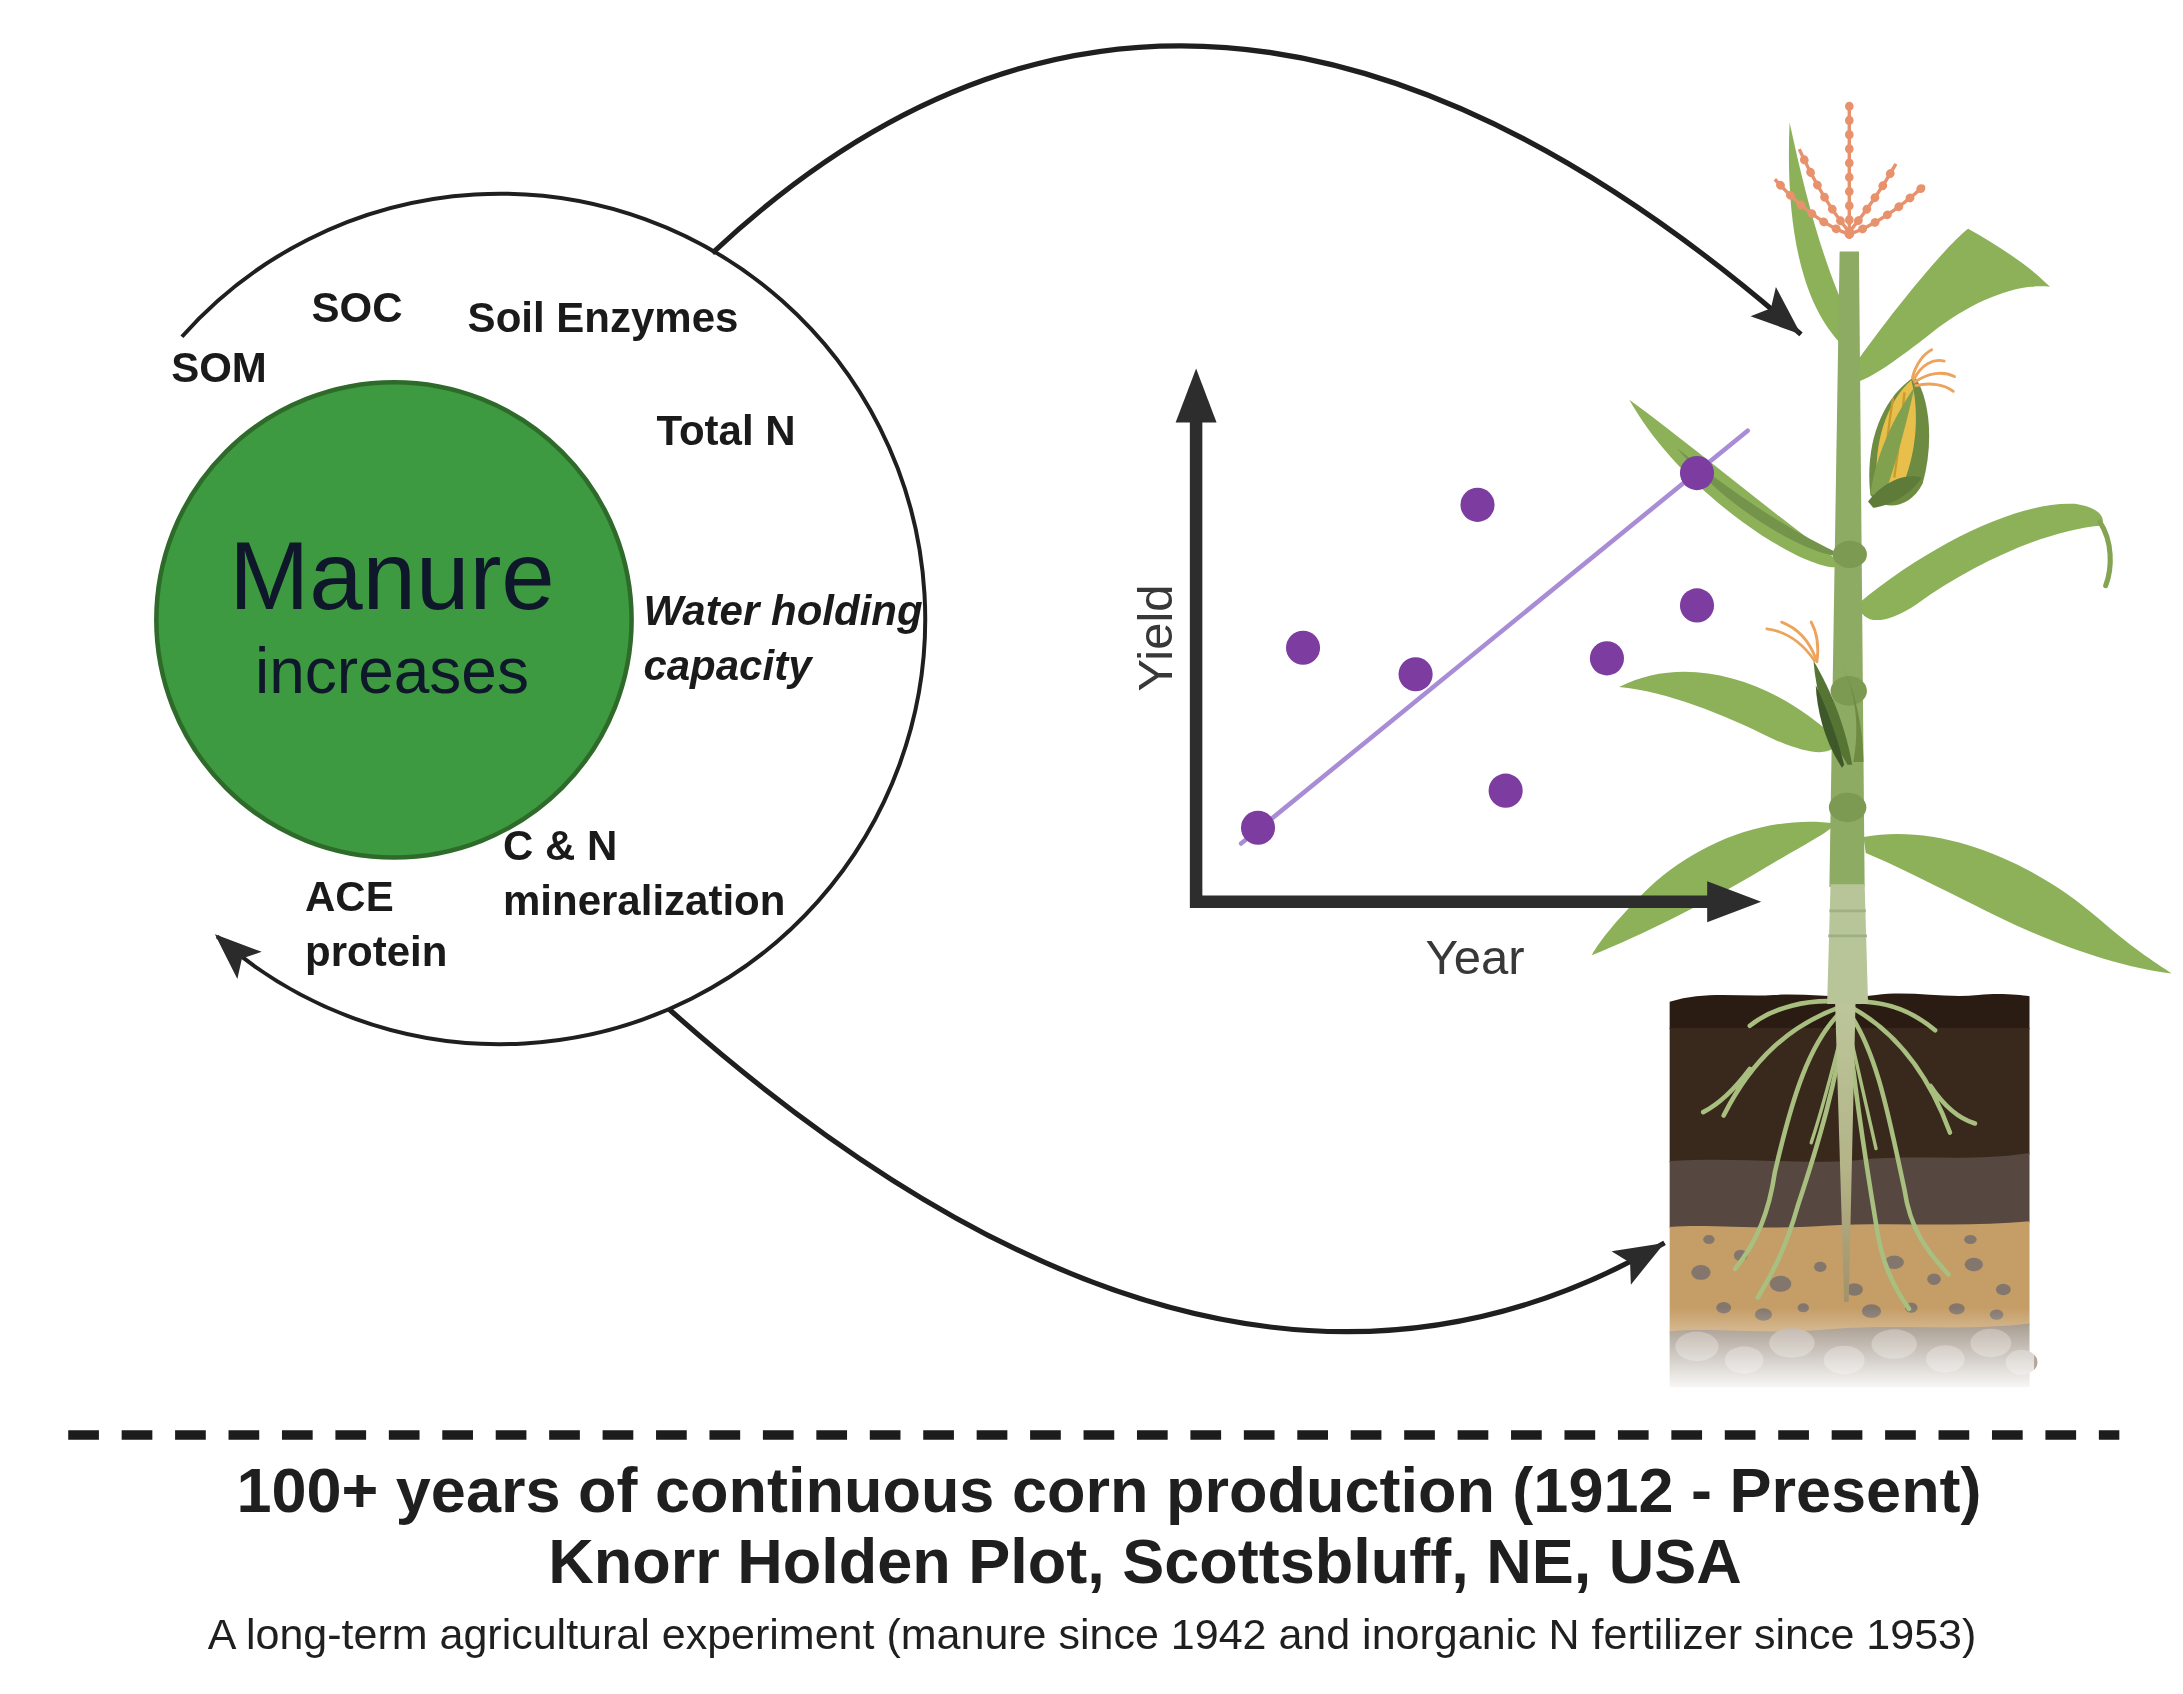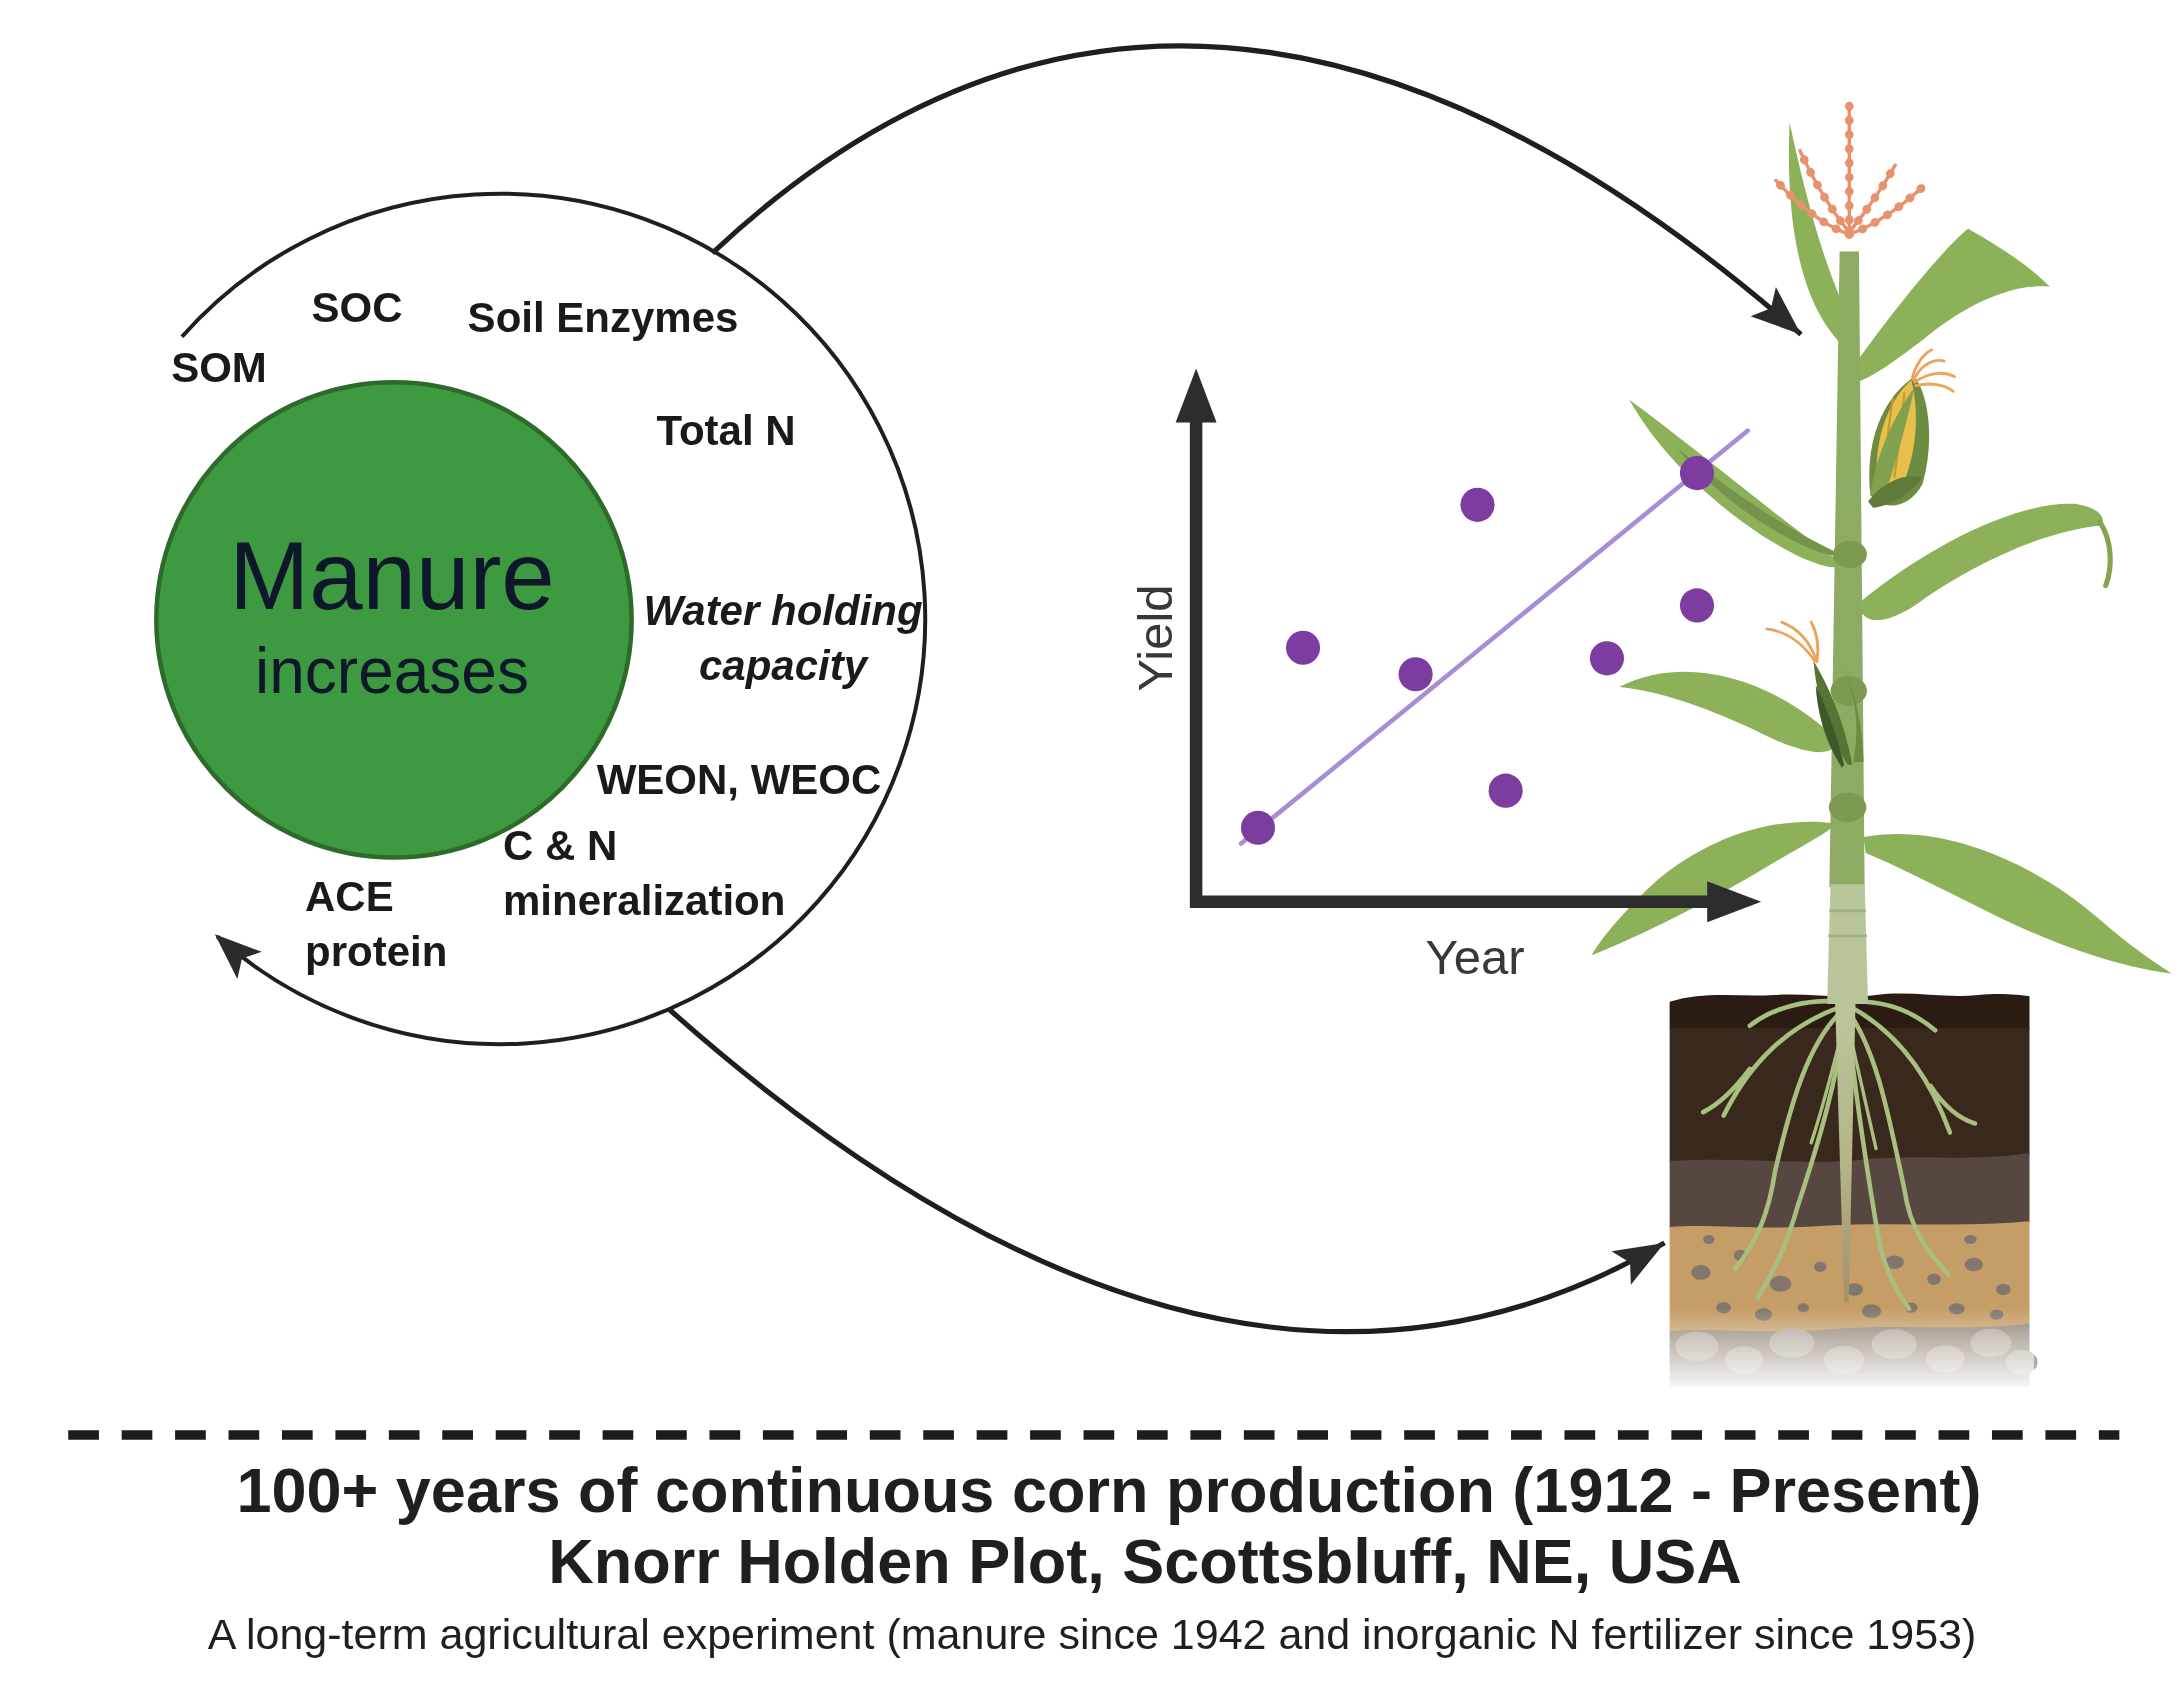--- a/index.html
+++ b/index.html
@@ -1,20 +1,20 @@
 <!DOCTYPE html>
 <html style="font-size:9px"><head>
 <meta charset="utf-8">
 <style>
   html,body{margin:0;padding:0;background:#ffffff;}
   #canvas{position:relative;width:2183px;height:1695px;background:#ffffff;overflow:hidden;
           font-family:"Liberation Sans", sans-serif;}
   #art{position:absolute;left:0;top:0;}
   .lbl{position:absolute;transform:translate(-50%,-50%);font-weight:bold;color:#1a1a1a;
-       font-size:42px;white-space:pre-line;text-align:center;line-height:55px;}
+       font-size:42px;white-space:pre-line;line-height:55px;}
   .lbl.left{transform:none;text-align:left;}
   .white{color:#0f172a;font-weight:400;}
   .axis-lbl{position:absolute;transform:translate(-50%,-50%);font-weight:400;color:#383838;font-size:49px;}
   .rot{transform:translate(-50%,-50%) rotate(-90deg);}
   .foot{position:absolute;transform:translate(-50%,-50%);color:#1f1f1f;text-align:center;white-space:nowrap;}
   .foot.b{font-weight:bold;font-size:63px;}
   .foot.r{font-weight:400;font-size:43px;text-align:right;}
 </style>
 </head>
 <body>
@@ -182,21 +182,20 @@
 
   <line x1="120" y1="2524" x2="3728" y2="2524" stroke="#1c1c1c" stroke-width="17" stroke-dasharray="54 40"></line>
 </svg>
 
 <div class="lbl" style="left:219px;top:367px;">SOM</div>
 <div class="lbl" style="left:357px;top:307px;">SOC</div>
 <div class="lbl" style="left:603px;top:317px;">Soil Enzymes</div>
 <div class="lbl" style="left:726px;top:430px;">Total N</div>
 <div class="lbl" style="left:783px;top:638px;font-style:italic;">Water holding
 capacity</div>
-<div class="lbl" style="left:739px;top:779px;">WEON, WEOC</div>
 <div class="lbl left" style="left:503px;top:818px;">C &amp; N
 mineralization</div>
 <div class="lbl left" style="left:305px;top:869px;">ACE
 protein</div>
 
 <div class="lbl white" style="left:392px;top:575px;font-size:96px;">Manure</div>
 <div class="lbl white" style="left:392px;top:671px;font-size:64px;">increases</div>
 
 <div class="axis-lbl rot" style="left:1155px;top:638px;">Yield</div>
 <div class="axis-lbl" style="left:1475px;top:957px;">Year</div>

